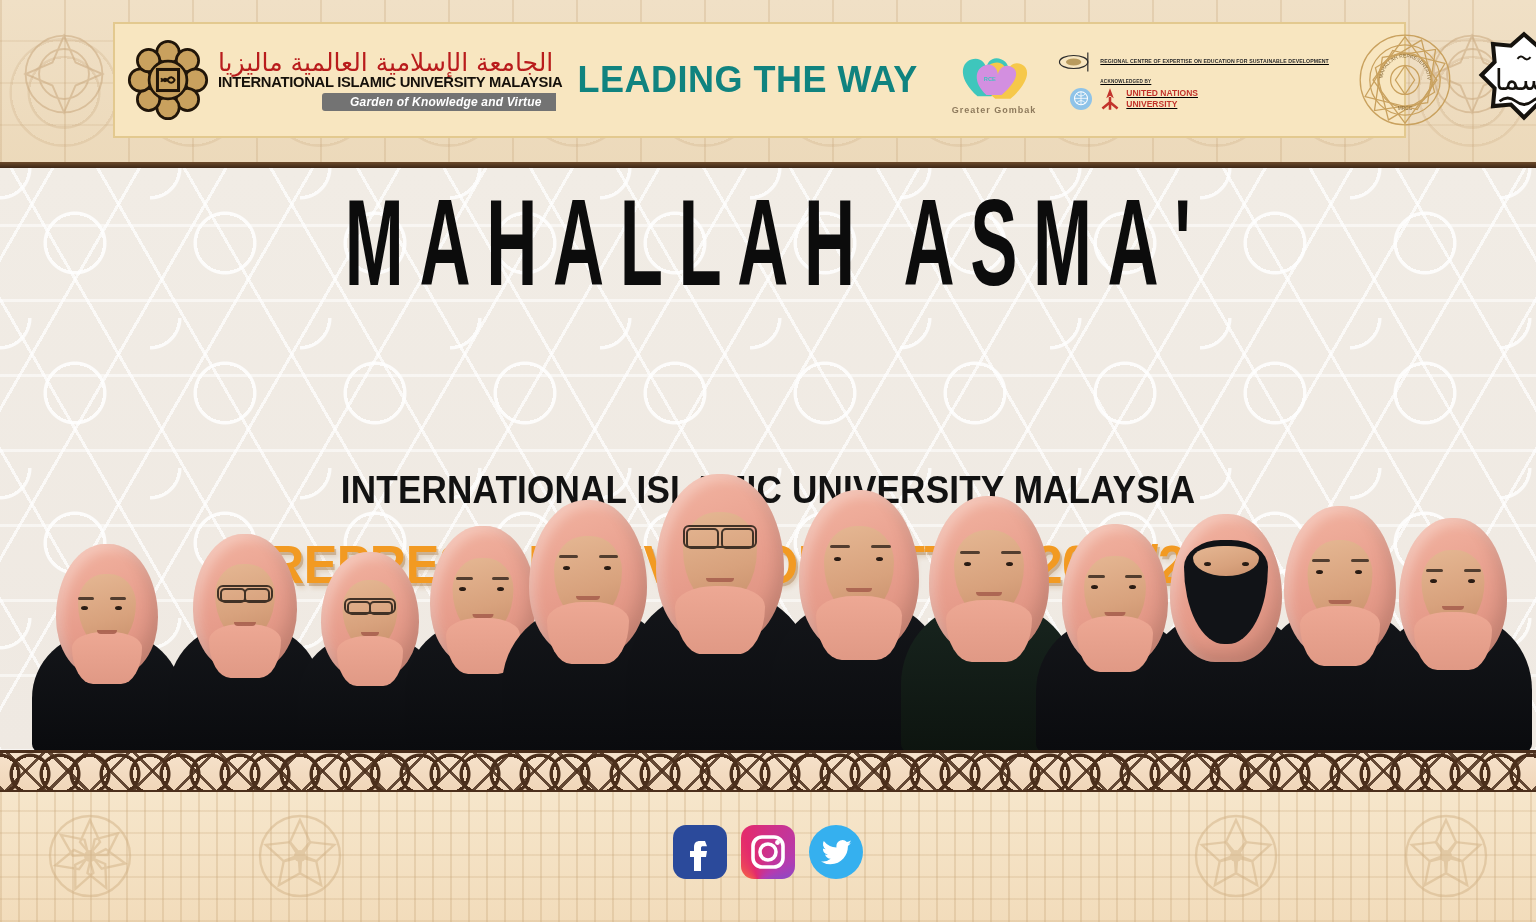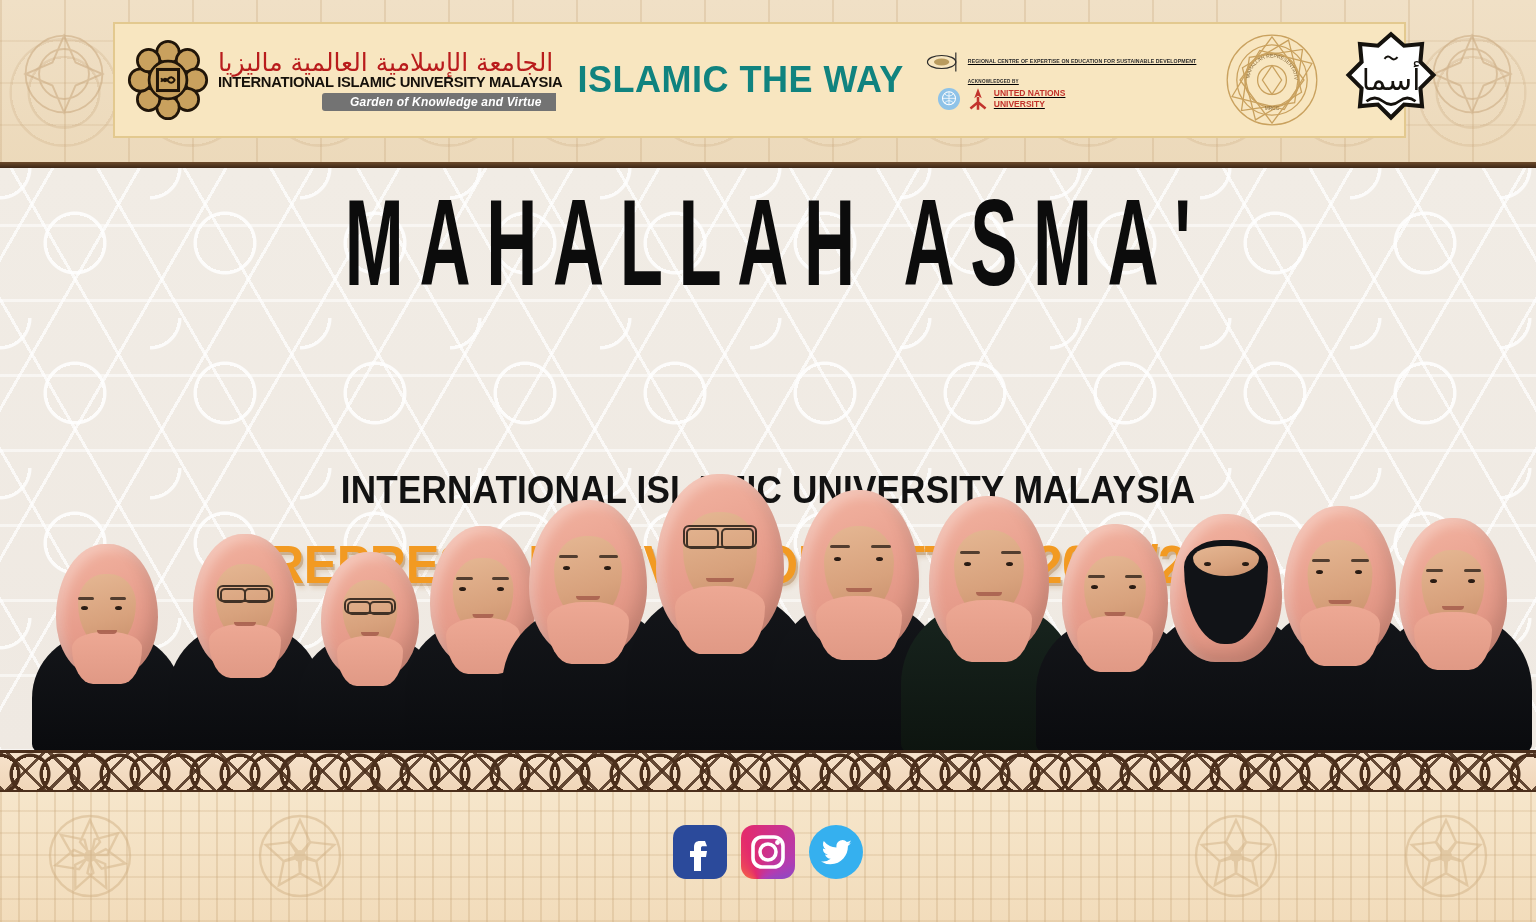--- a/index.html
+++ b/index.html
@@ -257,23 +257,32 @@
         </g>
       </svg>
       <div class="iium-words">
         <div class="iium-ar">الجامعة الإسلامية العالمية ماليزيا</div>
         <div class="iium-en">INTERNATIONAL ISLAMIC UNIVERSITY MALAYSIA</div>
         <div class="iium-ribbon">Garden of Knowledge and Virtue</div>
       </div>
     </div>
 
     <div class="ltw-block">
-      <div class="ltw-main">ISLAMIC THE WAY</div>
-    </div>
-
+      <div class="ltw-main">LEADING THE WAY</div>
+    </div>
+
+    <div class="gg-block">
+      <svg class="gg-heart" viewBox="0 0 120 90">
+        <path d="M34 80 C4 54 6 28 24 22 C38 17 48 28 48 38 C48 26 58 16 72 22 C90 29 86 55 56 80 Z" fill="#3ec6bc"></path>
+        <path d="M62 84 C36 62 40 34 58 28 C72 23 80 34 80 44 C82 32 92 24 104 30 C120 38 112 62 86 84 Z" fill="#f6c84a"></path>
+        <path d="M48 78 C26 58 30 36 46 31 C58 27 66 37 66 46 C68 36 77 28 88 34 C102 41 94 60 72 78 Z" fill="#d38fe0"></path>
+        <text x="44" y="56" font-size="9" fill="#3ec6bc" font-family="Liberation Sans, sans-serif" font-weight="bold">RCE</text>
+      </svg>
+      <div class="gg-label">Greater Gombak</div>
+    </div>
 
     <div class="rce-block">
       <div class="rce-top">
         <svg class="rce-mark" viewBox="0 0 60 44">
           <ellipse cx="26" cy="22" rx="24" ry="11" fill="none" stroke="#2b2b2b" stroke-width="2"></ellipse>
           <ellipse cx="26" cy="22" rx="13" ry="6" fill="#b99b5e"></ellipse>
           <path d="M50 6 v32" stroke="#2b2b2b" stroke-width="2"></path>
         </svg>
         <div class="rce-text">REGIONAL CENTRE OF EXPERTISE ON EDUCATION FOR SUSTAINABLE DEVELOPMENT</div>
       </div>

